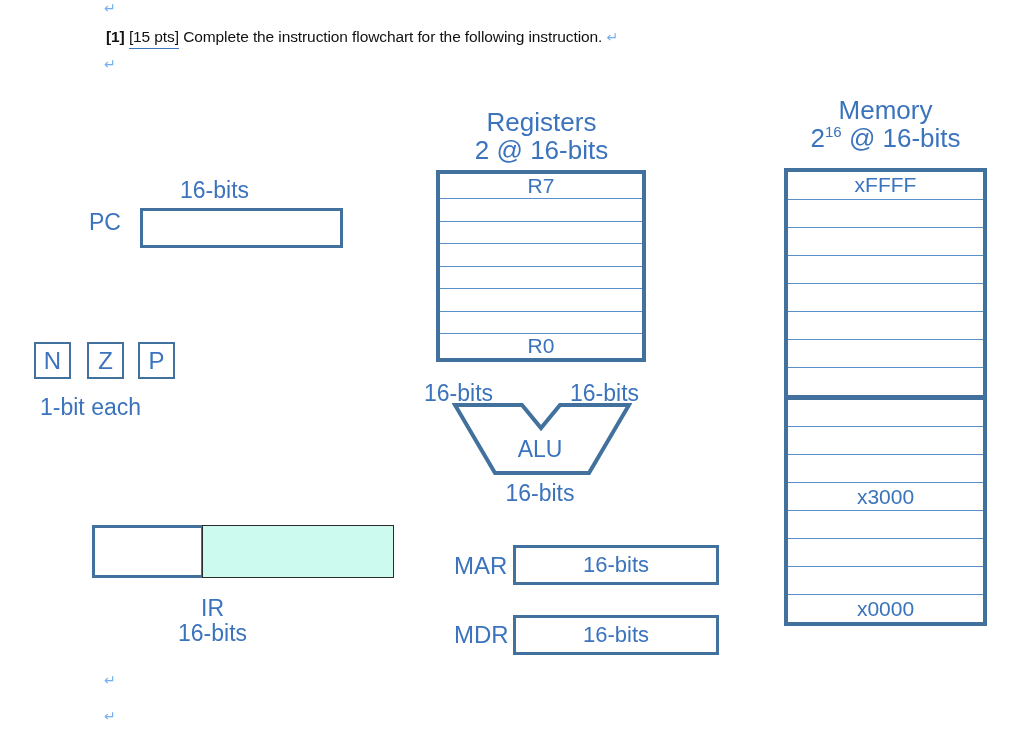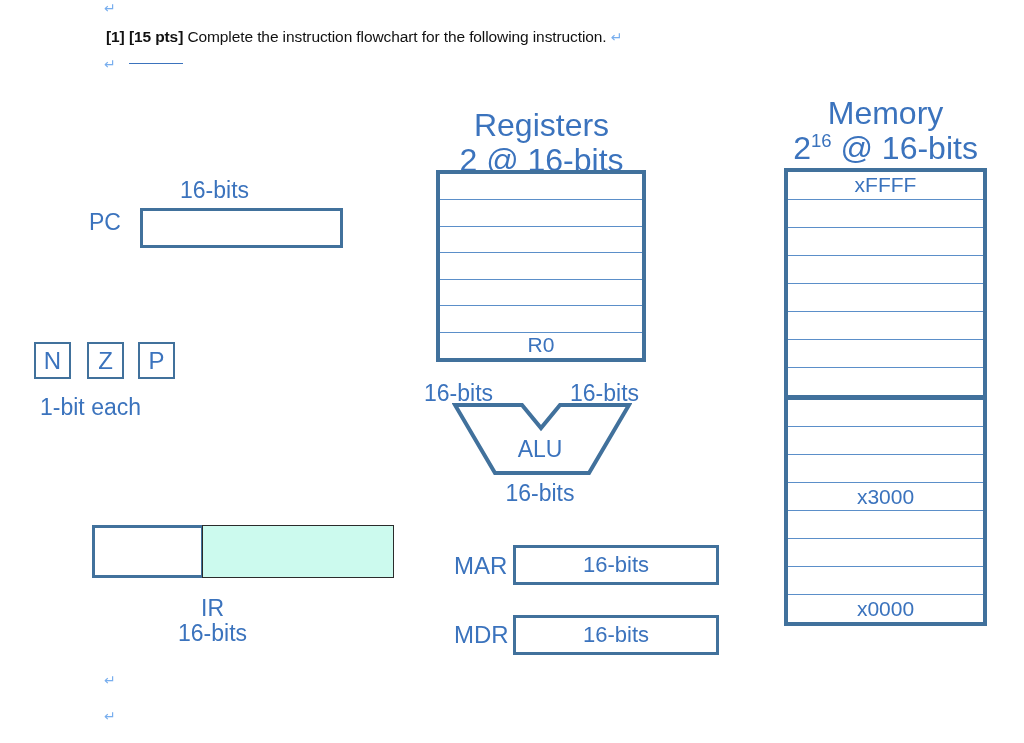--- a/index.html
+++ b/index.html
@@ -27,38 +27,38 @@
   #header-line {
     left: 106px;
     top: 28px;
     font-size: 15.5px;
     color: #111111;
     white-space: nowrap;
     letter-spacing: -0.1px;
   }
   #header-line .b { font-weight: bold; }
   #header-line .pts {
-    font-weight: bold;
+    font-weight: normal;
     border-bottom: 1px double #3B73BD;
-    padding-bottom: 18px;
+    padding-bottom: 3px;
   }
   .pilcrow {
     color: #78AEEE;
     font-size: 14px;
     font-family: "DejaVu Sans", sans-serif;
   }
 
   
   .blue-label {
     color: #3B73BD;
     font-size: 23px;
     white-space: nowrap;
     line-height: 1.08;
   }
-  .blue-label.big { font-size: 32px; }
+  .blue-label.big { font-size: 26px; }
   .blue-label.center { text-align: center; }
 
   
   #pc-bits   { left: 180px;  top: 178px; }
   #pc-label  { left: 89px;   top: 210px; }
   #pc-box {
     left: 140px; top: 208px;
     width: 203px; height: 40px;
     border: 3px solid #41719C;
     background: #ffffff;
@@ -215,20 +215,21 @@
 <div class="abs blue-label" id="ir-caption">
   <div>IR</div>
   <div>16-bits</div>
 </div>
 
 <div class="abs blue-label big center" id="reg-title">
   <div>Registers</div>
   <div>2 @ 16-bits</div>
 </div>
 <div class="abs" id="reg-file">
+  <div class="reg-row">R7</div>
   <div class="reg-row"></div>
   <div class="reg-row"></div>
   <div class="reg-row"></div>
   <div class="reg-row"></div>
   <div class="reg-row"></div>
   <div class="reg-row"></div>
   <div class="reg-row">R0</div>
 </div>
 
 <div class="abs blue-label" id="alu-in-left">16-bits</div>

